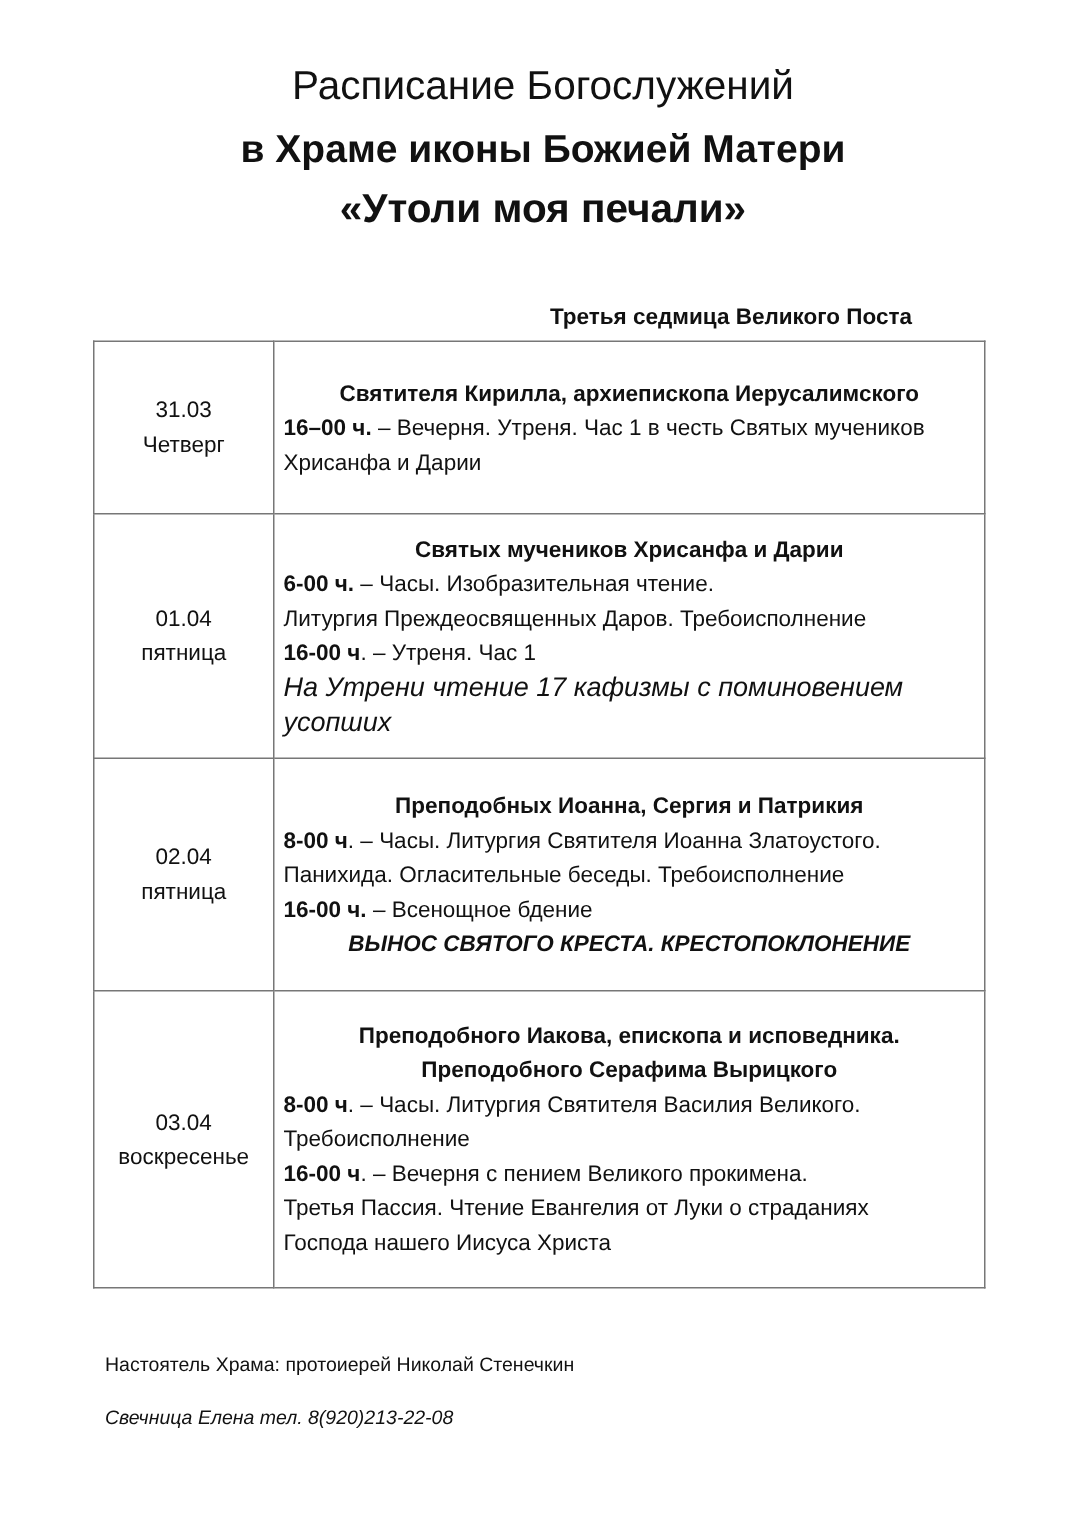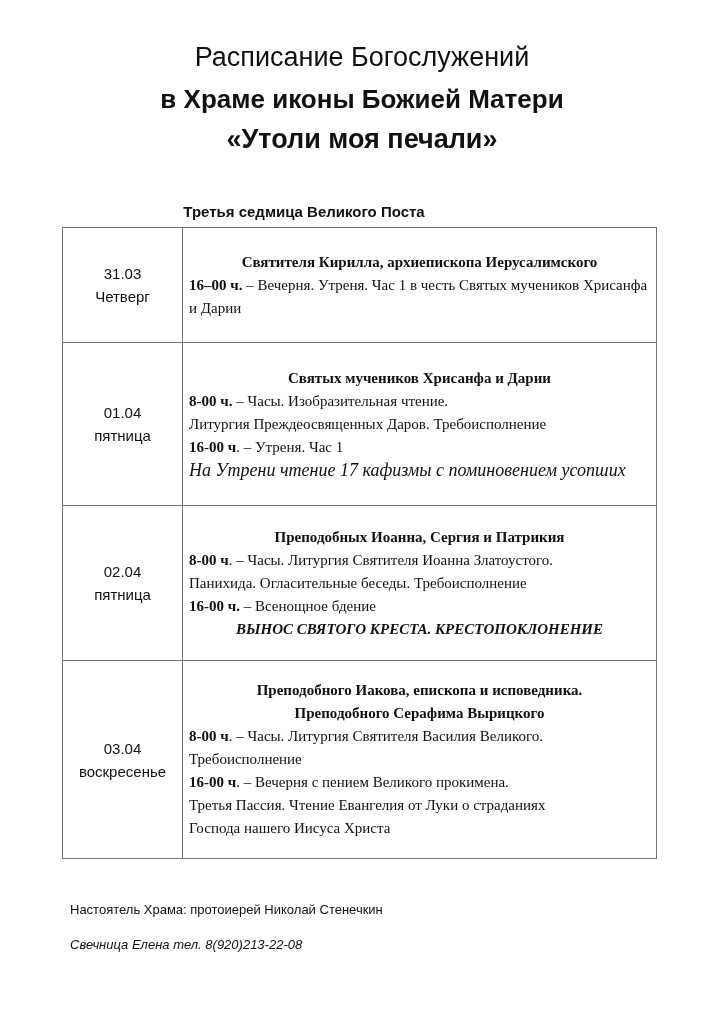--- a/index.html
+++ b/index.html
@@ -2,27 +2,27 @@
 <html><head>
 <meta charset="utf-8">
 <style>
   html, body { margin: 0; padding: 0; background: #ffffff; }
   body { width: 724px; height: 1024px; position: relative; overflow: hidden;
          font-family: "Liberation Sans", "DejaVu Sans", sans-serif; color: #111; }
   .title { position: absolute; left: 0; width: 724px; text-align: center; }
   .t1 { top: 42px; font-size: 27px; font-weight: normal; }
   .t2 { top: 84px; font-size: 26px; font-weight: bold; }
   .t3 { top: 124px; font-size: 27px; font-weight: bold; }
-  .week { position: absolute; top: 203px; left: 0; width: 608px; text-align: center;
+  .week { position: absolute; top: 203px; left: 0; width: 608px; text-align: right;
           font-size: 15px; font-weight: bold; }
   table.sched { position: absolute; top: 227px; left: 62px; width: 595px;
                 border-collapse: collapse; font-size: 15px; line-height: 23px; }
   table.sched td { border: 1px solid #777; vertical-align: middle; }
   td.date { width: 117px; text-align: center; }
-  td.body { padding: 0 6px; font-family: Liberation Serif, serif; }
+  td.body { padding: 0 6px; }
   .saint { font-weight: bold; text-align: center; }
   .time { font-weight: bold; }
   .note { font-style: italic; font-size: 18px; }
   .accent { font-weight: bold; font-style: italic; text-align: center; }
   .r1 { height: 115px; } .r2 { height: 163px; } .r3 { height: 155px; } .r4 { height: 198px; }
   .footer { position: absolute; left: 70px; font-size: 13px; }
   .f1 { top: 902px; } .f2 { top: 937px; font-style: italic; }
 </style>
 </head>
 <body>
@@ -44,21 +44,21 @@
       <div><span class="time">16–00 ч.</span><span> – Вечерня. Утреня. Час 1 в честь Святых мучеников Хрисанфа и Дарии</span></div>
     </td>
   </tr>
   <tr class="r2">
     <td class="date">
       <div>01.04</div>
       <div>пятница</div>
     </td>
     <td class="body">
       <div class="saint">Святых мучеников Хрисанфа и Дарии</div>
-      <div><span class="time">8-00 ч.</span><span> – Часы. Изобразительная чтение.</span></div>
+      <div><span class="time">6-00 ч.</span><span> – Часы. Изобразительная чтение.</span></div>
       <div><span>Литургия Преждеосвященных Даров. Требоисполнение</span></div>
       <div><span class="time">16-00 ч</span><span>. – Утреня. Час 1</span></div>
       <div class="note">На Утрени чтение 17 кафизмы с поминовением усопших</div>
     </td>
   </tr>
   <tr class="r3">
     <td class="date">
       <div>02.04</div>
       <div>пятница</div>
     </td>

